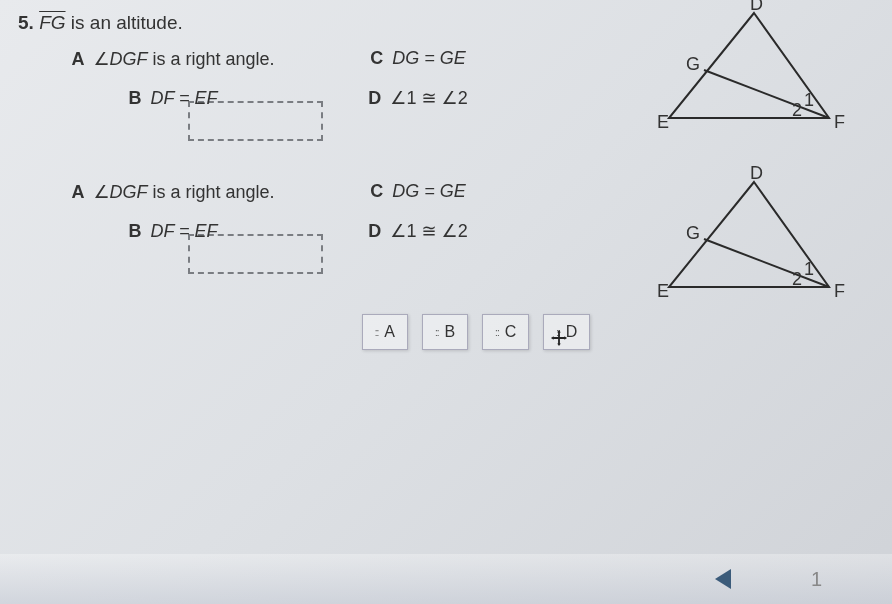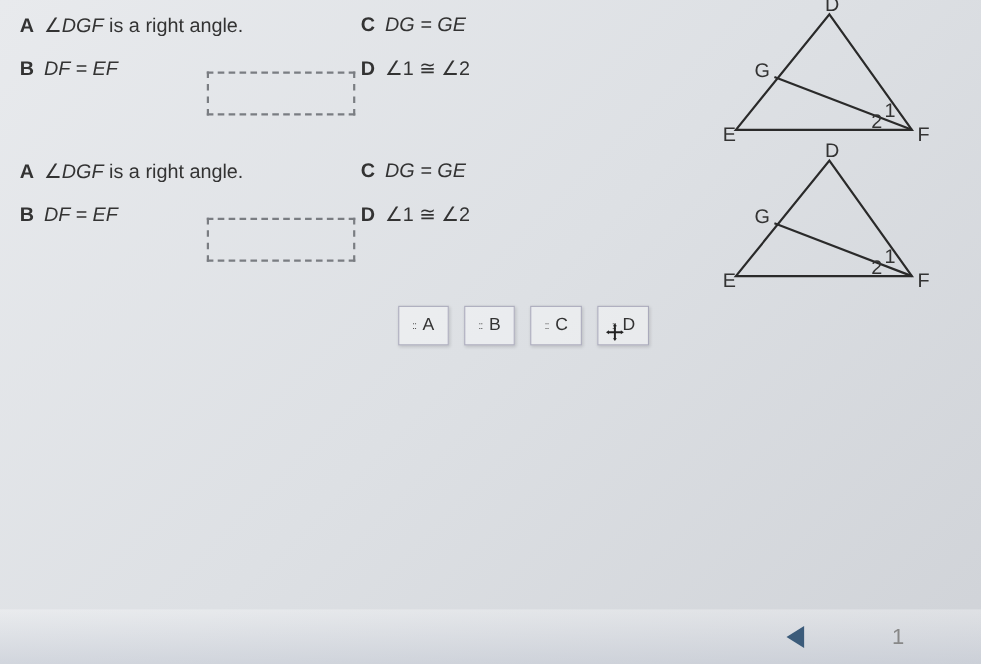--- a/index.html
+++ b/index.html
@@ -26,20 +26,21 @@
     .ital { font-style: italic; }
     .overline { text-decoration: overline; font-style: italic; }
     .options {
       display: flex;
       gap: 0;
     }
     .col {
       display: flex;
       flex-direction: column;
       gap: 18px;
+      text-align: center;
     }
     .col-left { width: 310px; }
     .col-right { width: 180px; }
     .opt {
       font-size: 18px;
       color: #333;
     }
     .opt .bold { margin-right: 4px; }
     .dashed-box {
       border: 2px dashed #7a7d82;
@@ -108,20 +109,24 @@
       border-top: 10px solid transparent;
       border-bottom: 10px solid transparent;
       border-right: 16px solid #3b5b7a;
       margin-right: 40px;
     }
   </style>
 </head>
 <body>
 
 <div class="question">
+  <div class="stem">
+    <span class="bold">5.</span>
+    <span class="overline">FG</span><span> is an altitude.</span>
+  </div>
   <div class="options">
     <div class="col col-left">
       <div class="opt">
         <span class="bold">A</span>
         <span>∠</span><span class="ital">DGF</span><span> is a right angle.</span>
       </div>
       <div class="opt">
         <span class="bold">B</span>
         <span class="ital">DF = EF</span>
       </div>

